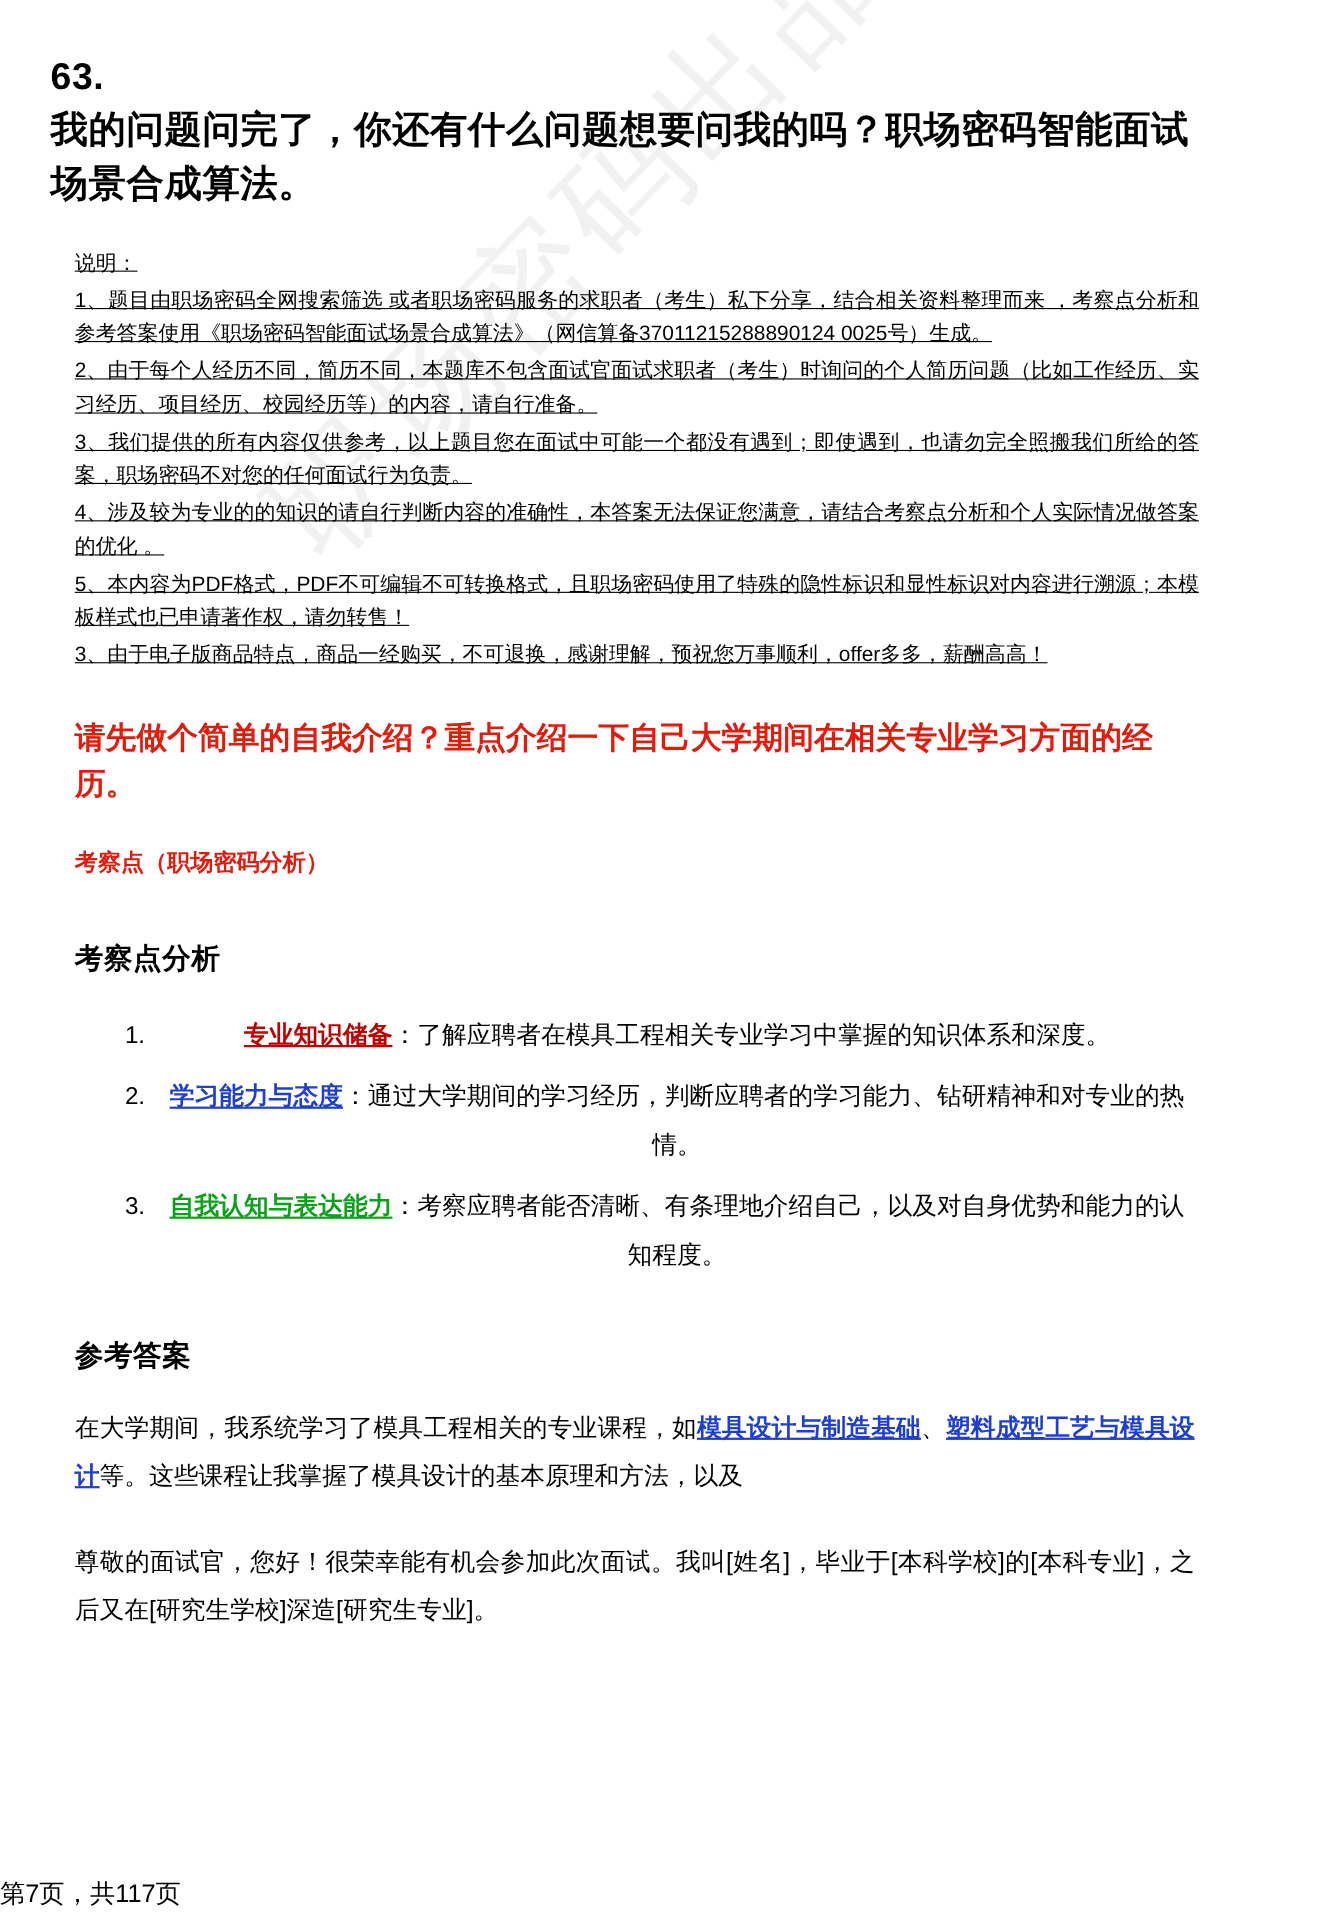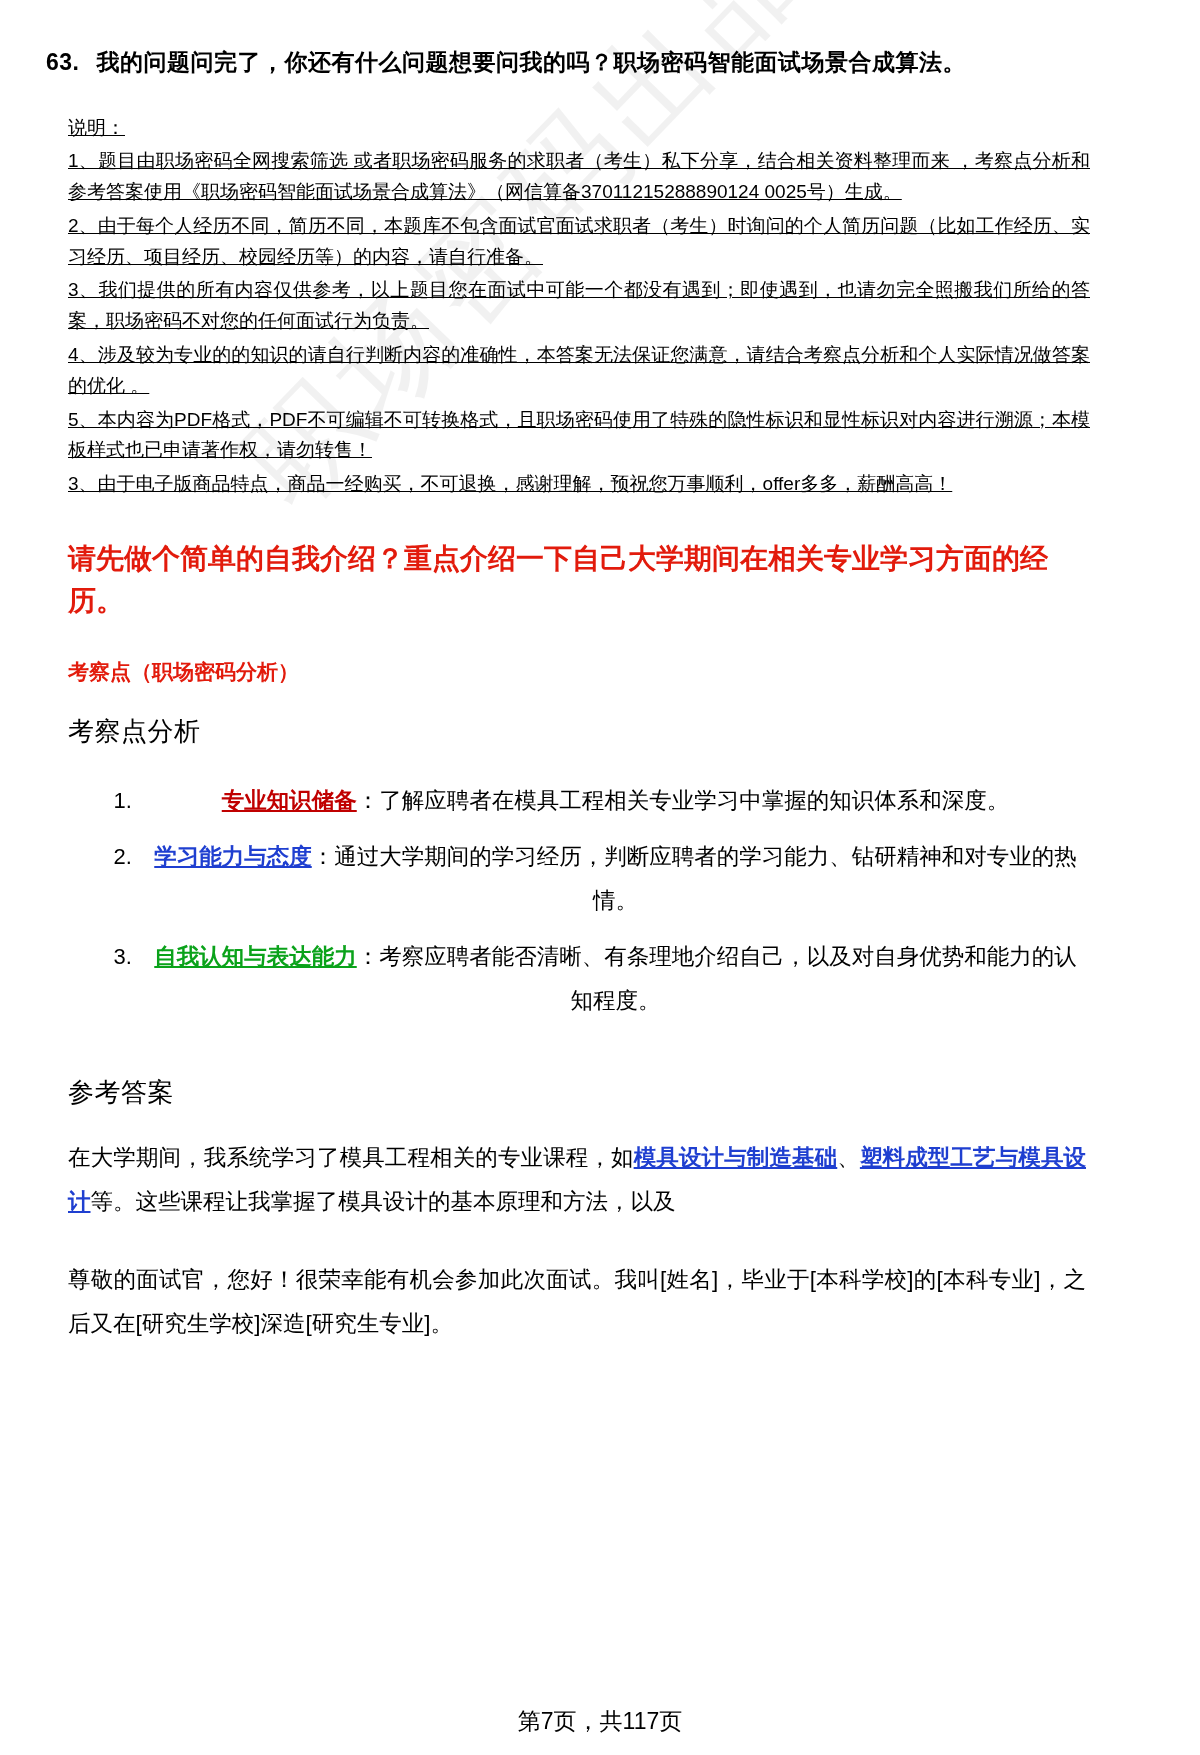--- a/index.html
+++ b/index.html
@@ -48,26 +48,27 @@
     transform-origin: left top;
     font-weight: 400;
   }
 
   .content { position: relative; z-index: 2; }
 
   
   .q-title {
     display: flex;
     align-items: flex-start;
-    font-size: 23px;
+    font-size: 34px;
     line-height: 1.42;
     font-weight: 600;
     letter-spacing: 0.5px;
     margin: 0 0 34px 0;
     padding-right: 30px;
+    flex-direction: column;
   }
   .q-num {
     flex: 0 0 auto;
     padding-right: 17px;
     font-weight: 600;
   }
   .q-text { flex: 1 1 auto; }
 
   
   .note {
@@ -94,22 +95,22 @@
   .red-label {
     color: #e21b0c;
     font-weight: 700;
     font-size: 21px;
     margin: 36px 0 0 22px;
   }
 
   
   h2.sec {
     font-size: 26px;
-    font-weight: 400;
-    margin: 28px 0 0 22px;
+    font-weight: 700;
+    margin: 56px 0 0 22px;
     letter-spacing: 0.5px;
   }
 
   
   ol.points {
     margin: 30px 0 0 0;
     padding-left: 92px;
     font-size: 22.5px;
     line-height: 1.96;
     text-align: center;
@@ -142,21 +143,21 @@
     font-weight: 700;
     text-decoration: underline;
   }
 
   
   .footer {
     position: absolute;
     left: 0;
     bottom: 18px;
     width: 1200px;
-    text-align: center;
+    text-align: left;
     font-size: 23px;
     z-index: 3;
   }
 </style>
 </head>
 <body>
 
 <div class="page">
 
   <div class="watermark">

